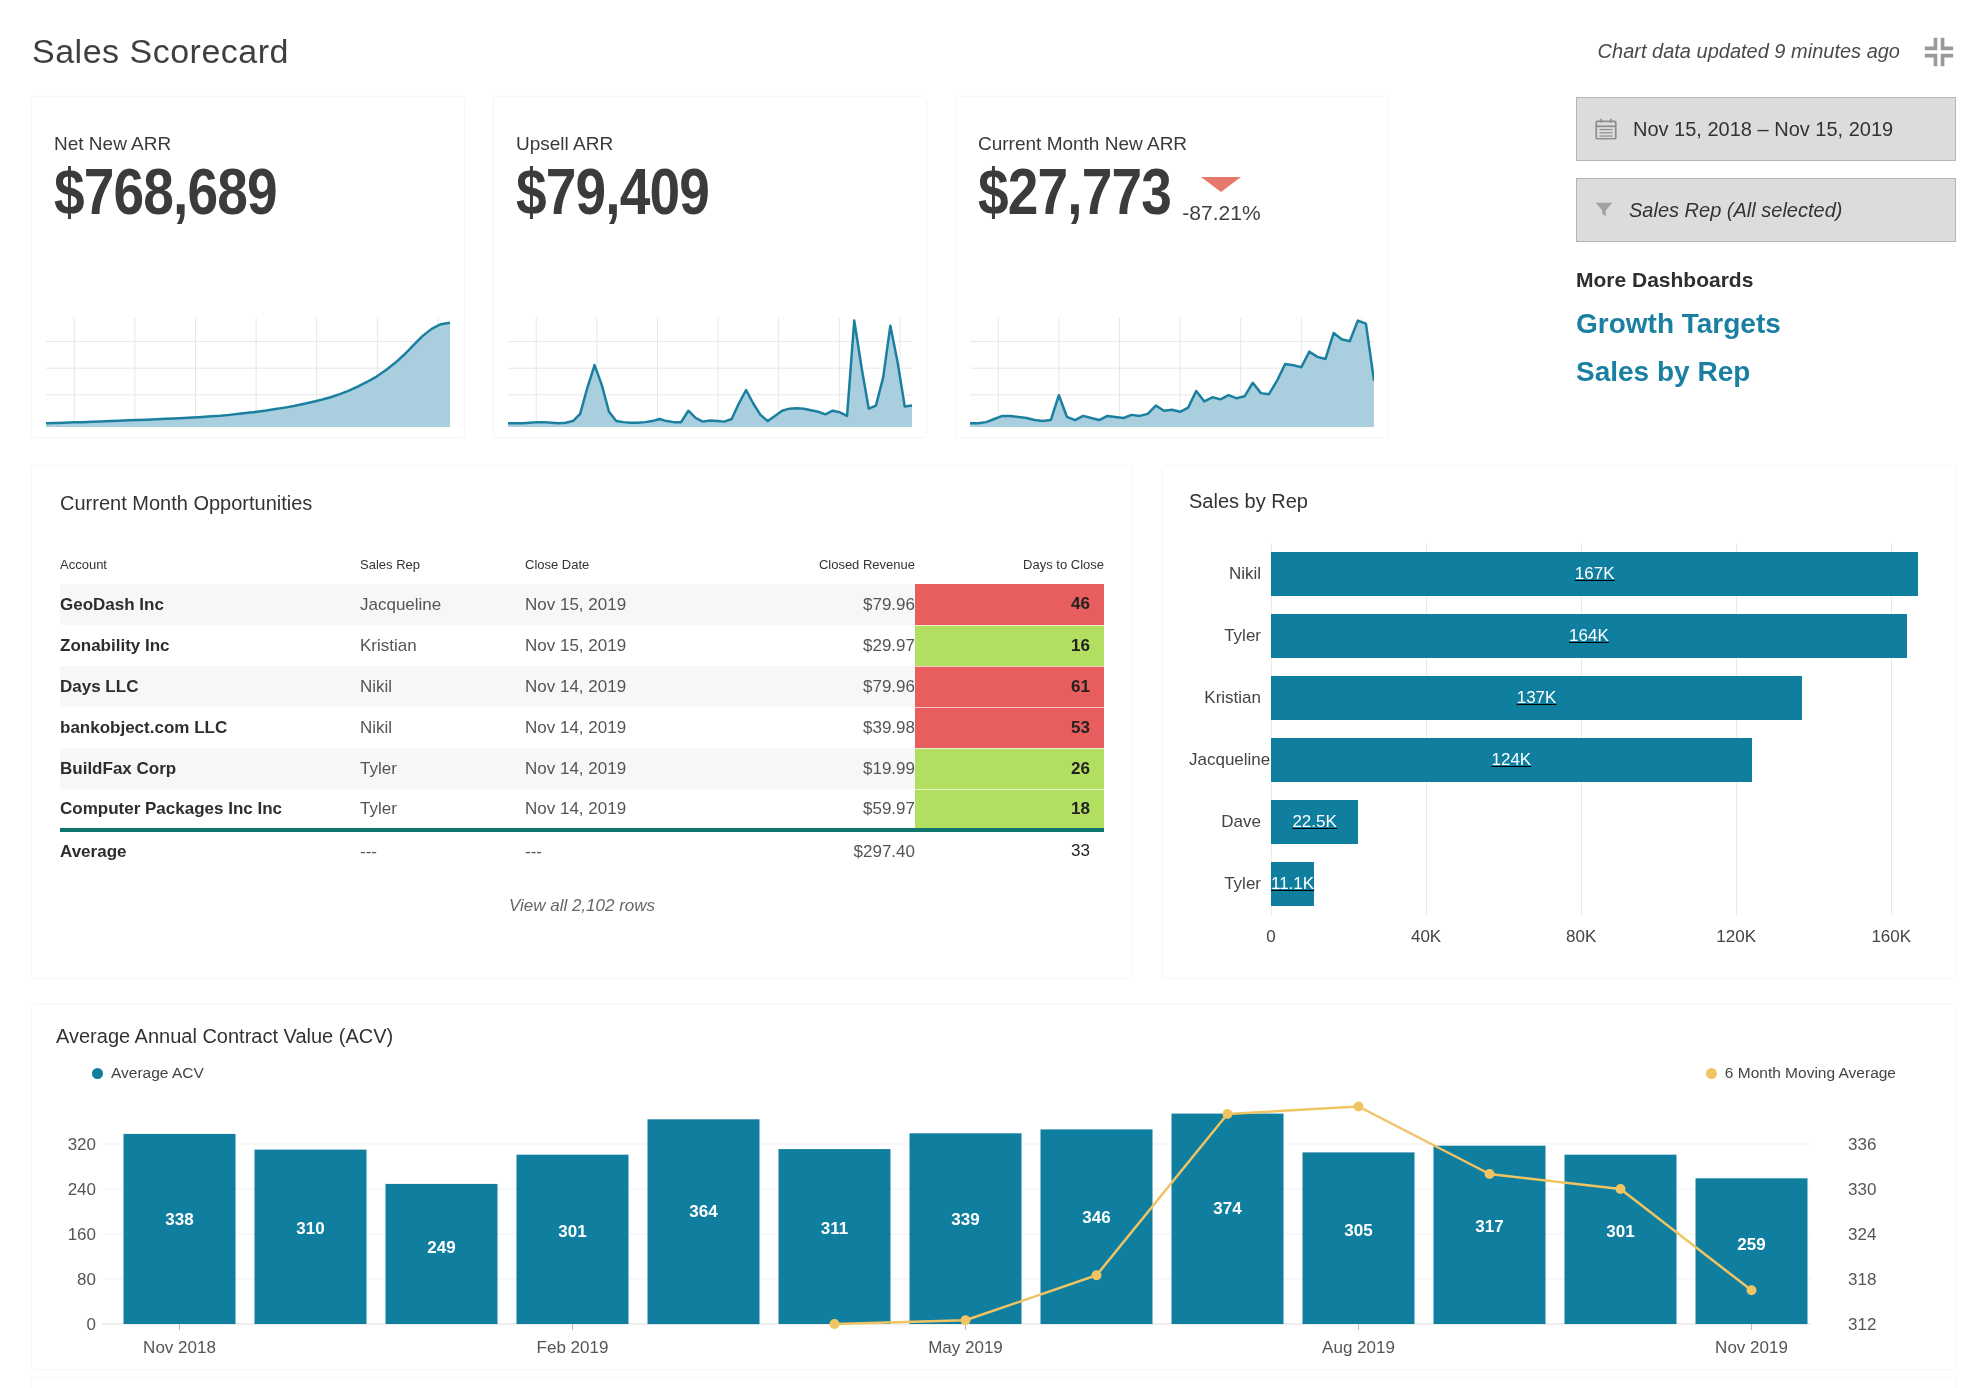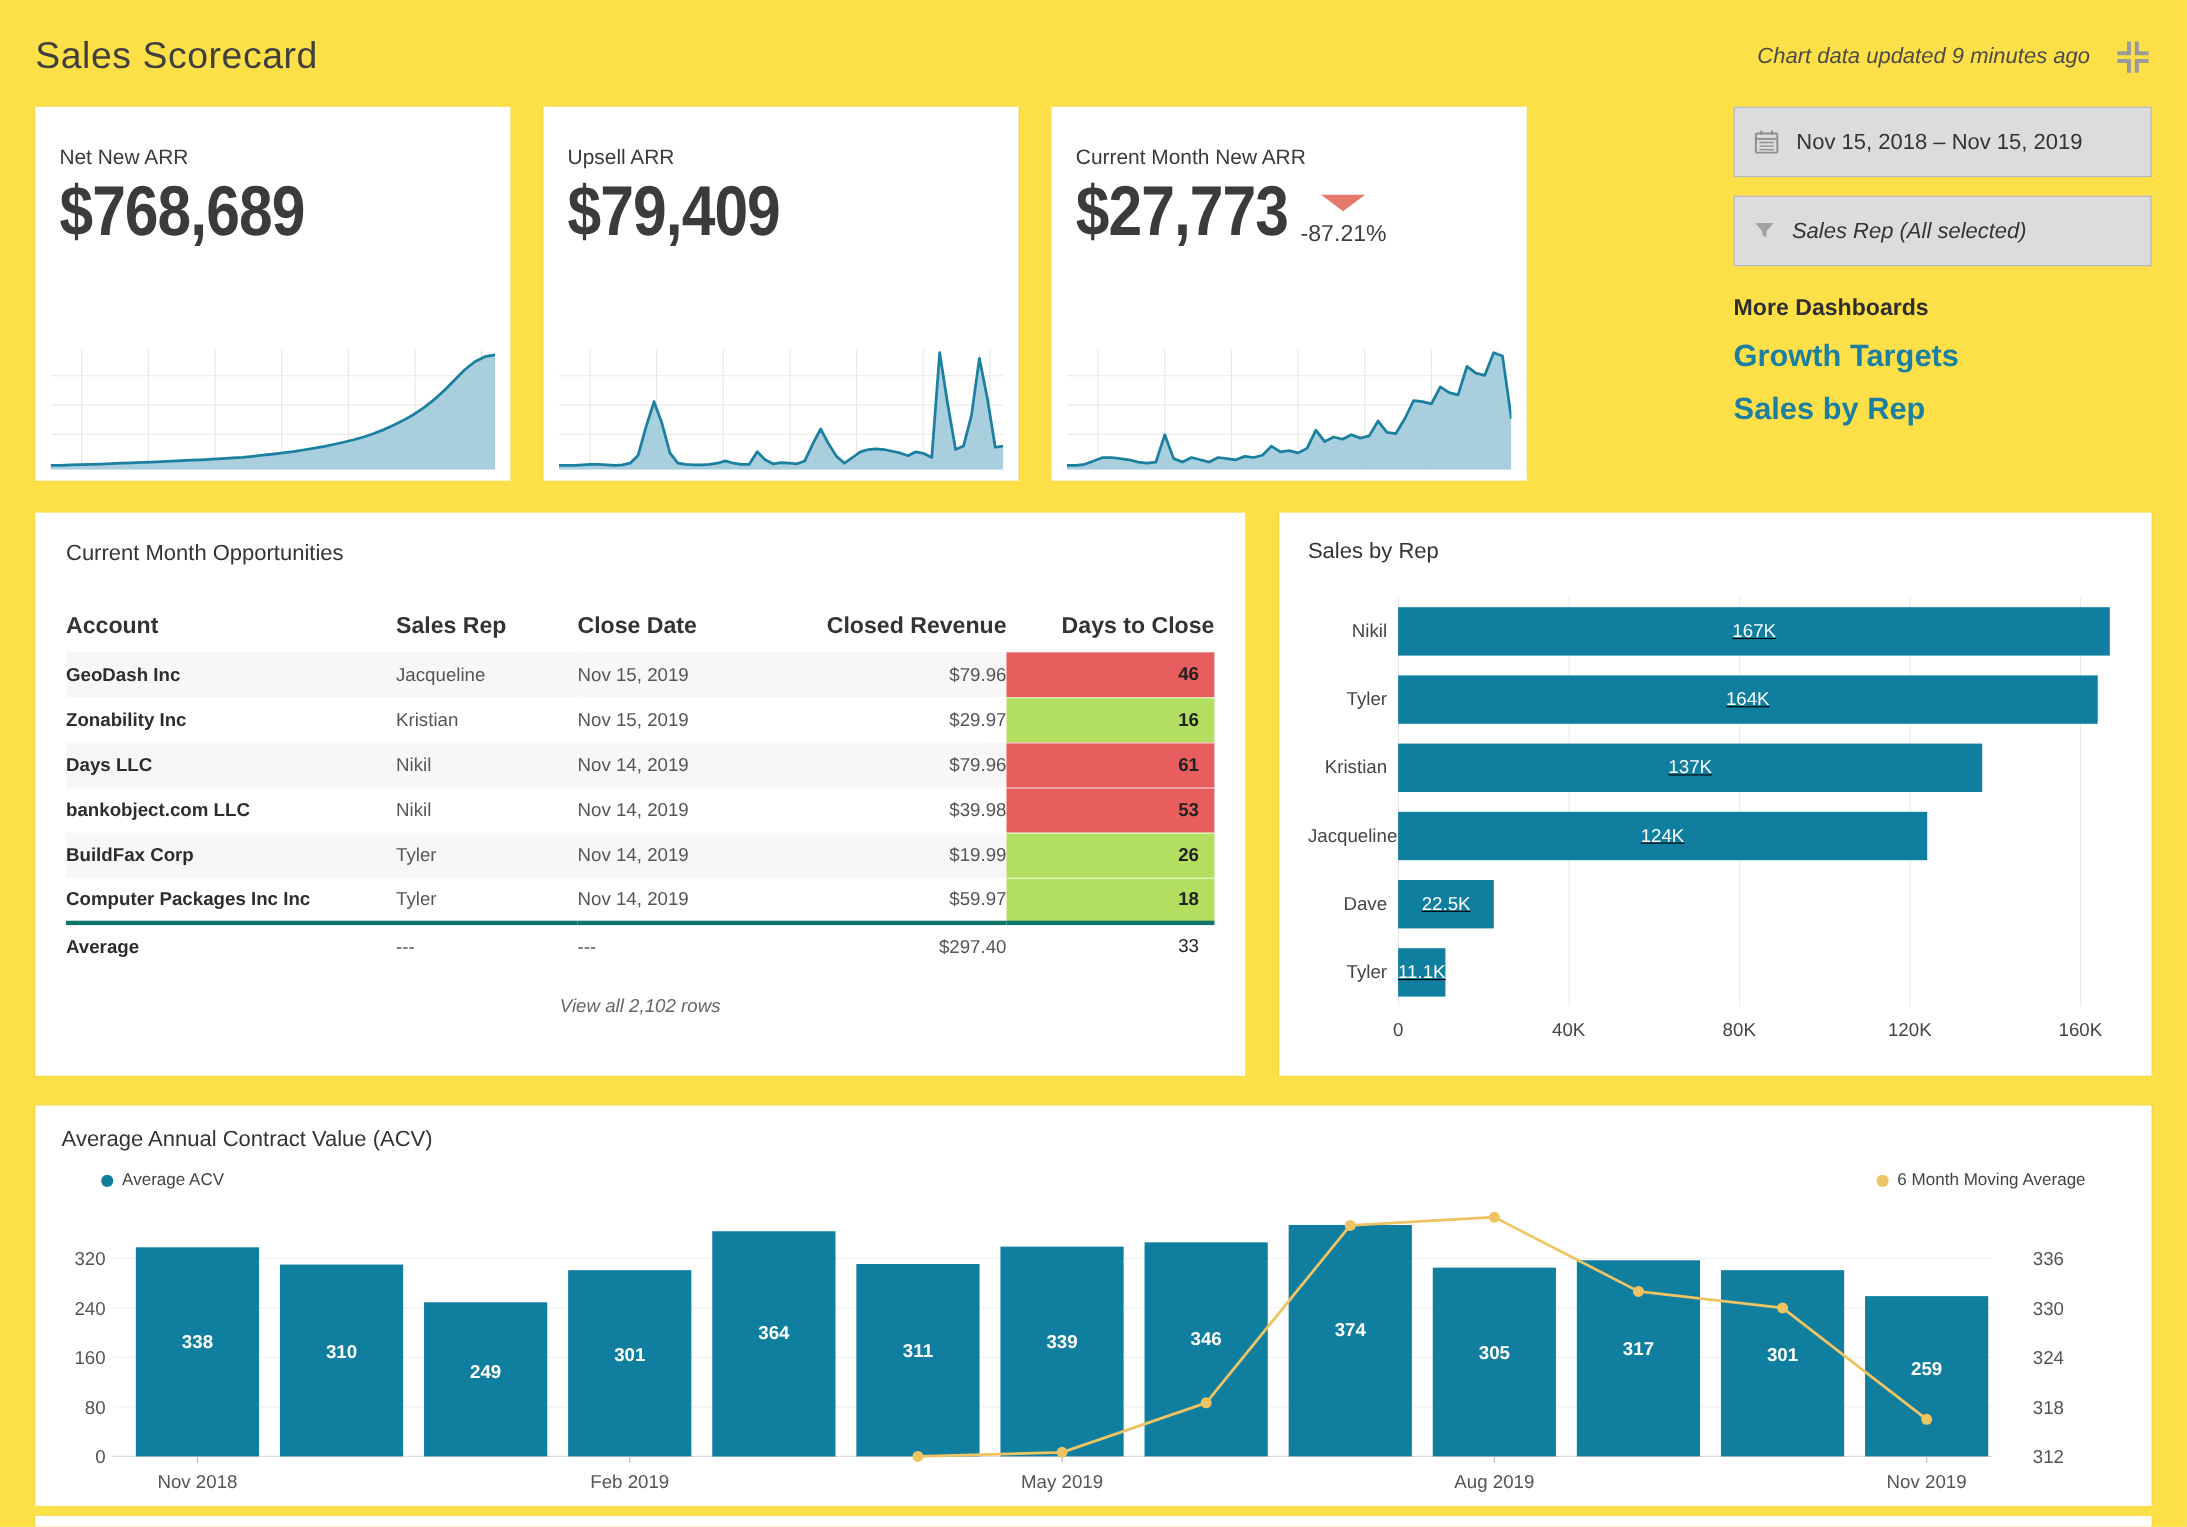--- a/index.html
+++ b/index.html
@@ -1,17 +1,17 @@
 <!DOCTYPE html>
 <html><head>
 <meta charset="utf-8">
 <style>
   * { box-sizing: border-box; margin: 0; padding: 0; }
   body { font-family: "Liberation Sans", sans-serif; background: #ededed; }
-  .page { position: relative; width: 1988px; height: 1388px; background: #fde047; overflow: hidden; padding: 0 32px; }
+  .page { position: relative; width: 1988px; height: 1388px; background: #ffffff; overflow: hidden; padding: 0 32px; }
 
   
   .hdr { height: 97px; display: flex; align-items: center; justify-content: space-between; padding-top: 6px; }
   .hdr h1 { font-size: 34px; font-weight: 400; color: #3f3f3f; letter-spacing: .5px; }
   .hdr-right { display: flex; align-items: center; gap: 22px; }
   .updated { font-size: 20px; font-style: italic; color: #4a4a4a; }
   .collapse { width: 34px; height: 34px; cursor: pointer; display: inline-flex; }
 
   .row { display: flex; }
   .card { background: #fff; box-shadow: 0 0 2px rgba(0,0,0,.10); }
@@ -35,21 +35,21 @@
   .ctl { width: 100%; height: 64px; background: #dcdcdc; border: 1px solid #b5b5b5; display: flex; align-items: center; gap: 14px; padding: 0 16px; font-family: "Liberation Sans", sans-serif; font-size: 20px; color: #333; cursor: pointer; margin-bottom: 17px; text-align: left; }
   .ctl.italic span { font-style: italic; }
   .more-h { font-size: 21px; font-weight: 700; color: #2e2e2e; margin-top: 26px; }
   .dash-link { display: block; font-size: 28px; font-weight: 700; color: #1b7fa1; margin-top: 16px; text-decoration: none; cursor: pointer; }
 
   
   .mid { margin-top: 29px; gap: 31px; }
   .card-title { font-size: 20px; color: #333; }
   .opp { width: 1100px; height: 512px; padding: 26px 28px; }
   .opp table { width: 100%; border-collapse: collapse; margin-top: 32px; }
-  .opp th { font-size: 21px; font-weight: 700; color: #333; padding: 10px 0 12px; text-align: left; }
+  .opp th { font-size: 13px; font-weight: 400; color: #333; padding: 10px 0 12px; text-align: left; }
   .opp th.num, .opp td.num { text-align: right; }
   .opp td { font-size: 17px; color: #555; height: 41px; padding: 0; }
   .opp td.acct { font-weight: 700; color: #2d2d2d; }
   .opp tbody tr:nth-child(odd) td { background: #f7f7f7; }
   .opp td.days { font-weight: 700; color: #222; padding-right: 14px; border-bottom: 1px solid rgba(255,255,255,.65); }
   .opp td.days.red { background: #e85d5d !important; }
   .opp td.days.green { background: #b2df5f !important; }
   .opp tr.avgrow td { background: #fff !important; border-top: 4px solid #0f766e; font-weight: 400; }
   .opp tr.avgrow td.acct { font-weight: 700; }
   .opp tr.avgrow td.days { font-weight: 400; }

